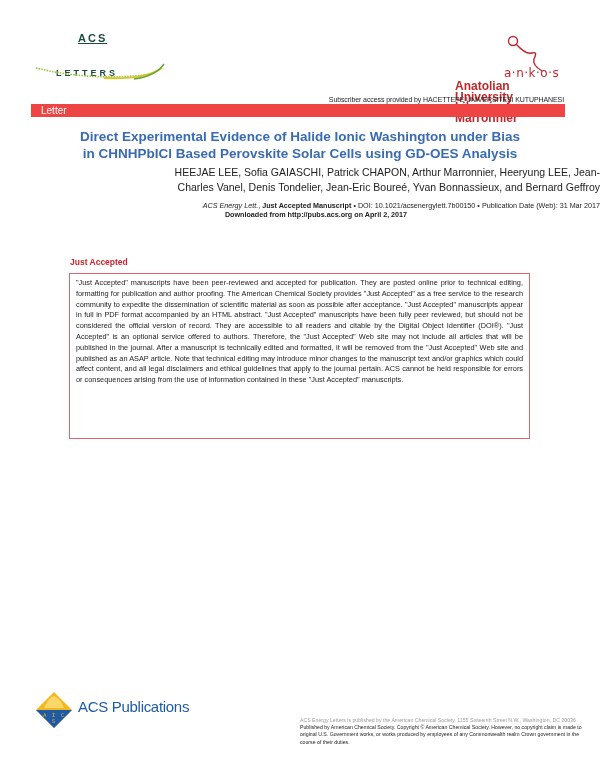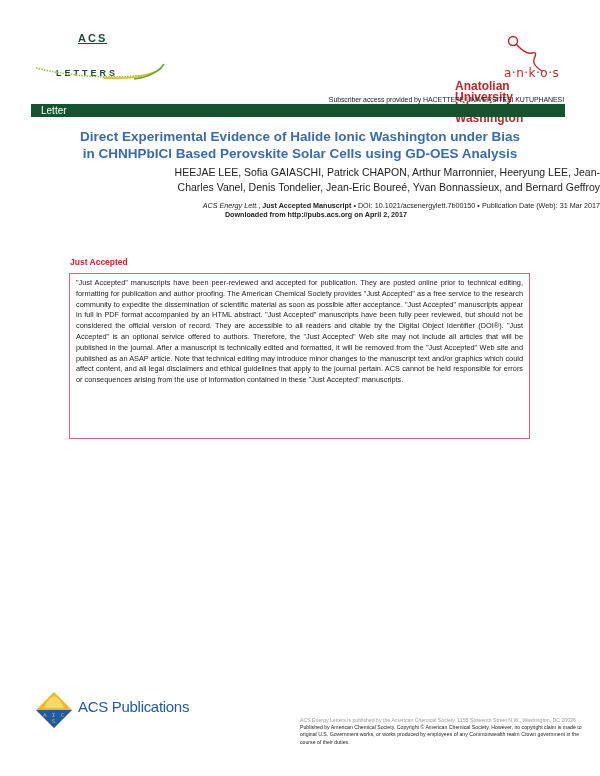--- a/index.html
+++ b/index.html
@@ -10,21 +10,21 @@
   .acs-logo .energy { position: absolute; left: 20px; top: 7px; font-size: 30px; font-weight: bold; color: #1e4d3a; letter-spacing: -0.5px; line-height: 30px; }
   .acs-logo .letters { position: absolute; left: 22px; top: 36px; font-size: 9px; font-weight: bold; letter-spacing: 3px; color: #1e4d3a; }
   .acs-logo svg { position: absolute; left: 0; top: 30px; }
 
   .ankos { position: absolute; left: 455px; top: 33px; width: 130px; height: 50px; }
   .ankos .words { position: absolute; left: 0; top: 4px; font-size: 12px; font-weight: bold; color: #c0272d; line-height: 10.5px; margin-top: 44px; }
   .ankos svg { position: absolute; left: 49px; top: 0; }
 
   .subscriber { position: absolute; right: 36px; top: 96px; font-size: 7px; color: #222; letter-spacing: -0.1px; }
 
-  .letter-bar { position: absolute; left: 31px; top: 104px; width: 534px; height: 13px; background: #14532d; color: #fff; font-size: 10px; line-height: 13px; padding-left: 10px; box-sizing: border-box; }
+  .letter-bar { position: absolute; left: 31px; top: 104px; width: 534px; height: 13px; background: #ef4444; color: #fff; font-size: 10px; line-height: 13px; padding-left: 10px; box-sizing: border-box; }
 
   .title { position: absolute; left: 0; width: 600px; top: 128px; text-align: center; color: #3a6bb0; font-weight: bold; font-size: 13.5px; line-height: 17px; }
   .authors { position: absolute; left: 0; width: 600px; top: 165px; text-align: right; font-size: 10.5px; line-height: 15px; color: #222; }
   .citation { position: absolute; left: 0; width: 600px; top: 201px; text-align: right; font-size: 7.2px; color: #222; }
   .citation i { font-style: italic; }
   .citation b { font-weight: bold; }
   .downloaded { position: absolute; left: 16px; width: 600px; top: 210px; text-align: center; font-size: 7.2px; font-weight: bold; color: #222; }
 
   .ja-heading { position: absolute; left: 70px; top: 257px; font-size: 8.5px; font-weight: bold; color: #d0212d; }
   .ja-box { position: absolute; left: 69px; top: 273px; width: 461px; height: 166px; border: 1px solid #e06470; box-sizing: border-box; padding: 4px 6px 0 6px; }
@@ -49,21 +49,21 @@
     <path d="M70 16 Q110 18 128 6" stroke="#d7c52a" stroke-width="2" fill="none"></path>
     <path d="M100 17 Q122 14 130 2" stroke="#6aa636" stroke-width="1.5" fill="none"></path>
   </svg>
 </div>
 
 <div class="ankos">
   <div class="words">
     <div>Anatolian</div>
     <div>University</div>
     <div>Libraries</div>
-    <div>Washington</div>
+    <div>Marronnier</div>
   </div>
   <svg width="80" height="50" viewBox="0 0 80 50">
     <circle cx="9" cy="8" r="4.5" stroke="#c0272d" stroke-width="1.4" fill="none"></circle>
     <path d="M12 11 Q22 22 28 20 Q34 18 30 26 Q28 32 38 38" stroke="#c0272d" stroke-width="1.4" fill="none"></path>
     <text x="0" y="44" font-family="DejaVu Sans, sans-serif" font-size="12" fill="#c0272d" letter-spacing="0.5">a·n·k·o·s</text>
   </svg>
 </div>
 
 <div class="subscriber">Subscriber access provided by HACETTEPE UNIVERSITESI KUTUPHANESI</div>
 

